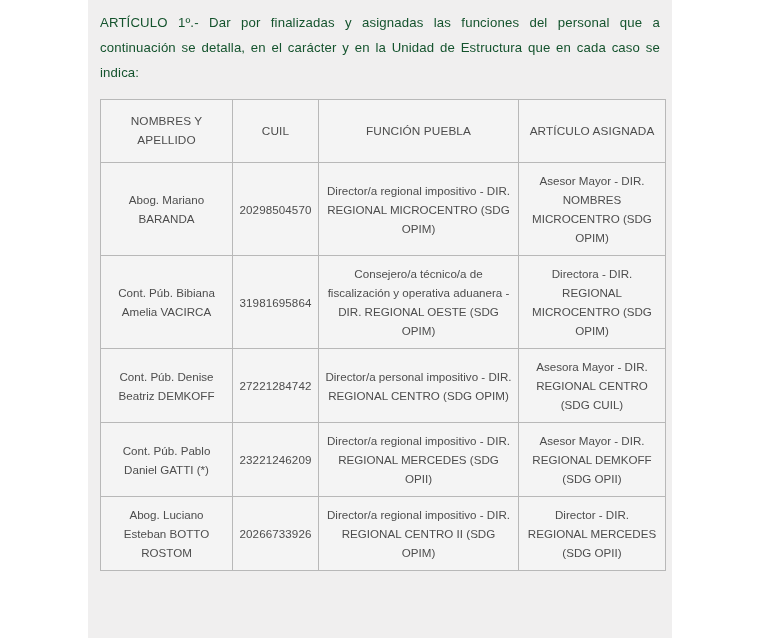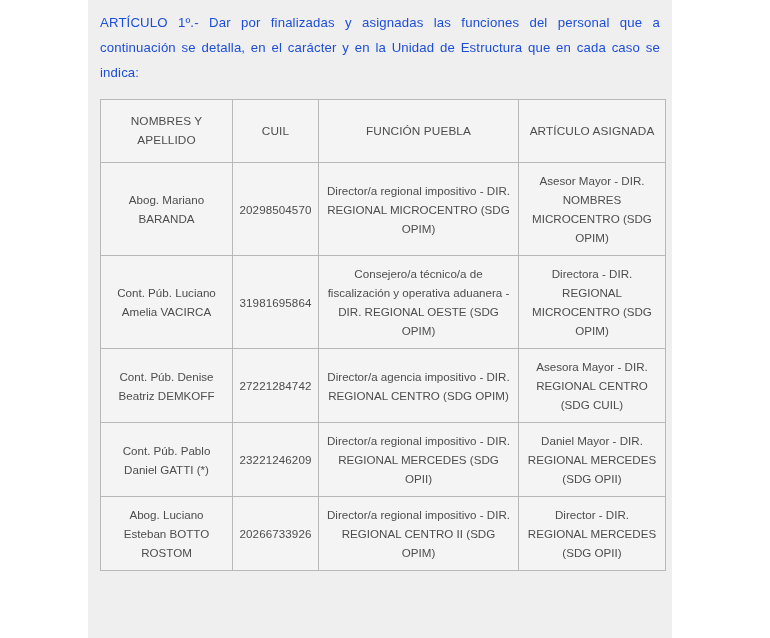--- a/index.html
+++ b/index.html
@@ -19,21 +19,21 @@
     top: 0;
     width: 584px;
     min-height: 638px;
     background: #f0efef;
     box-sizing: border-box;
     padding: 10px 12px 0 12px;
   }
   .intro {
     font-size: 13.2px;
     line-height: 25px;
-    color: #1d4ed8;
+    color: #14532d;
     text-align: justify;
     text-justify: inter-word;
     margin: 0 0 14px 0;
     letter-spacing: 0.15px;
   }
   table.roster {
     border-collapse: collapse;
     width: 565px;
     margin: 0 auto;
     table-layout: fixed;
@@ -85,36 +85,36 @@
       </tr>
     </thead>
     <tbody>
       <tr>
         <td class="cell-name">Abog. Mariano BARANDA</td>
         <td class="cell-cuil">20298504570</td>
         <td>Director/a regional impositivo - DIR. REGIONAL MICROCENTRO (SDG OPIM)</td>
         <td>Asesor Mayor - DIR. NOMBRES MICROCENTRO (SDG OPIM)</td>
       </tr>
       <tr>
-        <td class="cell-name">Cont. Púb. Luciano Amelia VACIRCA</td>
+        <td class="cell-name">Cont. Púb. Bibiana Amelia VACIRCA</td>
         <td class="cell-cuil">31981695864</td>
         <td>Consejero/a técnico/a de fiscalización y operativa aduanera - DIR. REGIONAL OESTE (SDG OPIM)</td>
         <td>Directora - DIR. REGIONAL MICROCENTRO (SDG OPIM)</td>
       </tr>
       <tr>
         <td class="cell-name">Cont. Púb. Denise Beatriz DEMKOFF</td>
         <td class="cell-cuil">27221284742</td>
-        <td>Director/a agencia impositivo - DIR. REGIONAL CENTRO (SDG OPIM)</td>
+        <td>Director/a personal impositivo - DIR. REGIONAL CENTRO (SDG OPIM)</td>
         <td>Asesora Mayor - DIR. REGIONAL CENTRO (SDG CUIL)</td>
       </tr>
       <tr>
         <td class="cell-name">Cont. Púb. Pablo Daniel GATTI (*)</td>
         <td class="cell-cuil">23221246209</td>
         <td>Director/a regional impositivo - DIR. REGIONAL MERCEDES (SDG OPII)</td>
-        <td>Daniel Mayor - DIR. REGIONAL MERCEDES (SDG OPII)</td>
+        <td>Asesor Mayor - DIR. REGIONAL DEMKOFF (SDG OPII)</td>
       </tr>
       <tr>
         <td class="cell-name">Abog. Luciano Esteban BOTTO ROSTOM</td>
         <td class="cell-cuil">20266733926</td>
         <td>Director/a regional impositivo - DIR. REGIONAL CENTRO II (SDG OPIM)</td>
         <td>Director - DIR. REGIONAL MERCEDES (SDG OPII)</td>
       </tr>
 
     </tbody>
   </table>

